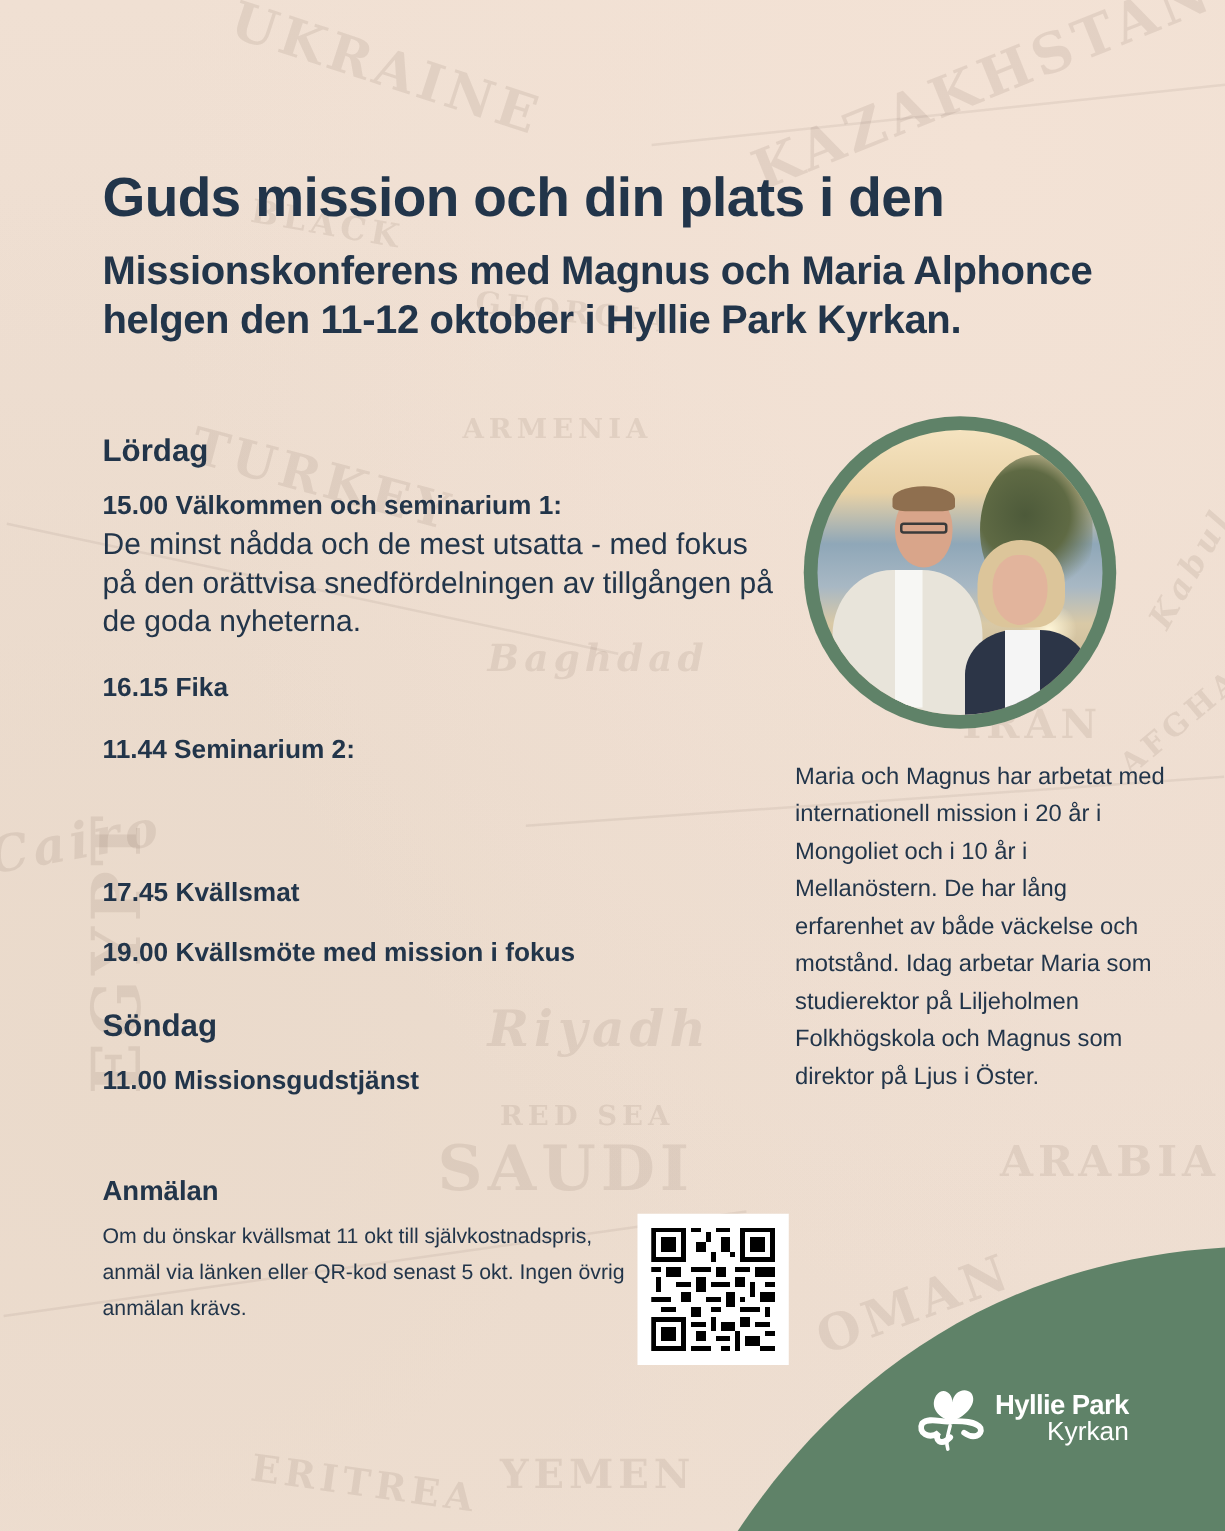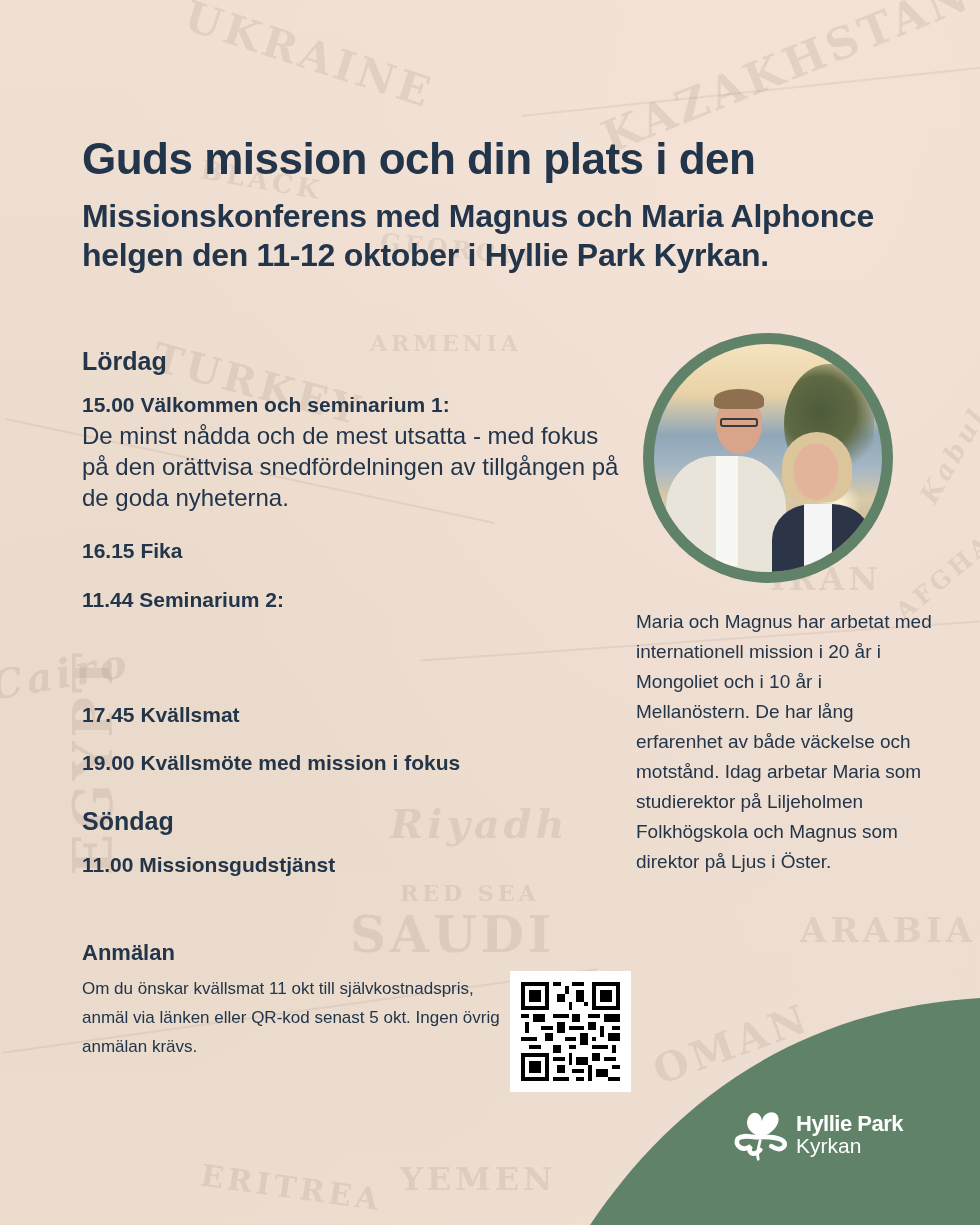--- a/index.html
+++ b/index.html
@@ -64,36 +64,37 @@
   }
   .signup { position: absolute; left: 82px; top: 936px; width: 420px; }
   .signup h3 { font-size: 22px; font-weight: bold; margin: 0; line-height: 34px; }
   .signup p { font-size: 17px; line-height: 29px; margin: 4px 0 0 0; }
   .qr {
     position: absolute; left: 510px; top: 971px; width: 121px; height: 121px;
     background: #fff; box-sizing: border-box; padding: 11px;
   }
   .qr svg { width: 100%; height: 100%; display: block; }
   .wave { position: absolute; left: 0; top: 0; width: 980px; height: 1225px; pointer-events: none; }
-  .logo { position: absolute; left: 734px; top: 1108px; display: flex; align-items: center; color: #fff; }
+  .logo { position: absolute; left: 734px; top: 1108px; display: flex; align-items: center; color: #fff; text-align: right; }
   .logo svg { width: 56px; height: 54px; }
   .logo-text { margin-left: 6px; line-height: 22px; }
   .logo-line1 { font-size: 22px; font-weight: bold; letter-spacing: -0.5px; }
   .logo-line2 { font-size: 21px; }
 </style>
 </head>
 <body>
 
 <div class="bg">
   <span class="maplabel" style="left:180px;top:30px;font-size:42px;transform:rotate(18deg);">UKRAINE</span>
   <span class="maplabel" style="left:590px;top:40px;font-size:44px;transform:rotate(-22deg);">KAZAKHSTAN</span>
   <span class="maplabel" style="left:200px;top:165px;font-size:26px;transform:rotate(10deg);">BLACK</span>
   <span class="maplabel" style="left:380px;top:235px;font-size:24px;transform:rotate(6deg);">GEORGIA</span>
   <span class="maplabel" style="left:370px;top:330px;font-size:22px;">ARMENIA</span>
   <span class="maplabel" style="left:150px;top:360px;font-size:40px;transform:rotate(15deg);">TURKEY</span>
+  <span class="maplabel" style="left:390px;top:510px;font-size:30px;font-style:italic;">Baghdad</span>
   <span class="maplabel" style="left:770px;top:560px;font-size:32px;">IRAN</span>
   <span class="maplabel" style="left:-10px;top:650px;font-size:40px;font-style:italic;transform:rotate(-10deg);">Cairo</span>
   <span class="maplabel" style="left:-20px;top:730px;font-size:54px;transform:rotate(-90deg);">EGYPT</span>
   <span class="maplabel" style="left:390px;top:800px;font-size:40px;font-style:italic;">Riyadh</span>
   <span class="maplabel" style="left:350px;top:905px;font-size:50px;">SAUDI</span>
   <span class="maplabel" style="left:800px;top:910px;font-size:34px;">ARABIA</span>
   <span class="maplabel" style="left:650px;top:1020px;font-size:40px;transform:rotate(-20deg);">OMAN</span>
   <span class="maplabel" style="left:200px;top:1170px;font-size:30px;transform:rotate(8deg);">ERITREA</span>
   <span class="maplabel" style="left:400px;top:1160px;font-size:32px;">YEMEN</span>
   <span class="maplabel" style="left:400px;top:880px;font-size:22px;">RED SEA</span>

